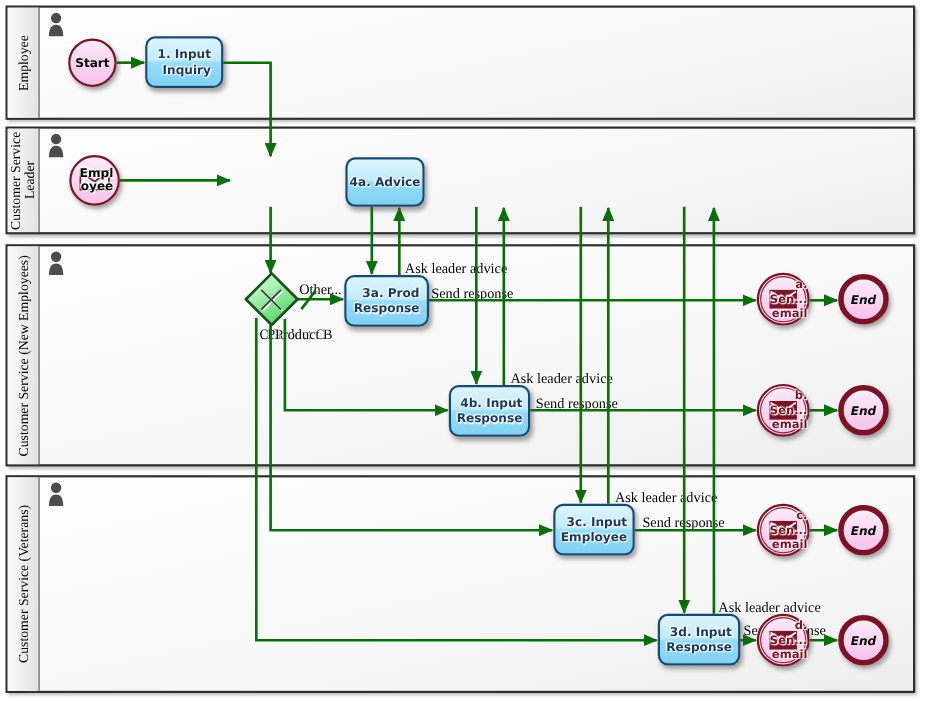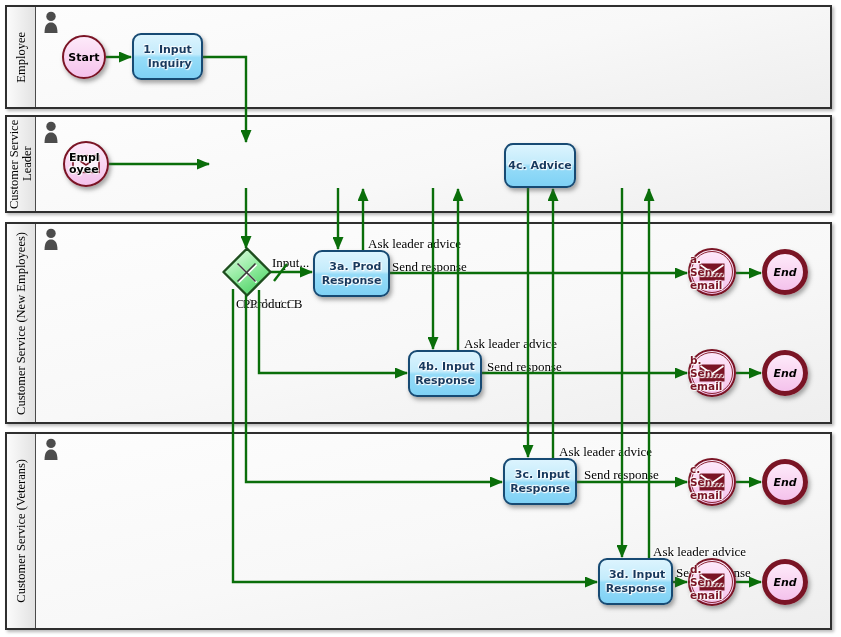--- a/index.html
+++ b/index.html
@@ -37,21 +37,21 @@
         box-shadow:2px 3px 4px rgba(80,80,80,.5);
         display:flex;align-items:center;justify-content:center;
         font-weight:bold;font-size:11px;line-height:14px;color:#17395e;
         text-align:right;white-space:pre-line;
         text-shadow:0 0 2px #fff,0 0 2px #fff,1px 1px 1px #fff,-1px -1px 1px #fff;}
   .event{position:absolute;box-sizing:border-box;z-index:4;border-radius:50%;
         border:2.5px solid #7a1425;
         background:linear-gradient(180deg,#fdeafa 0%,#f9d4f1 55%,#f4c2ec 100%);
         box-shadow:2px 3px 4px rgba(80,80,80,.5);
         display:flex;align-items:center;justify-content:center;
-        font-weight:bold;font-size:11px;color:#000;text-align:left;}
+        font-weight:bold;font-size:11px;color:#000;text-align:right;}
   .event.end{border-width:5.5px;font-style:italic;}
   .ering{position:absolute;inset:1px;border:1.7px solid #8a2433;border-radius:50%;}
   .env{position:absolute;left:50%;top:50%;transform:translate(-50%,-50%);}
   .wf-label{position:absolute;left:50%;top:50%;transform:translate(-50%,-50%);
         width:34px;word-break:break-all;line-height:12px;}
   .email-label{position:absolute;left:0;right:0;top:3px;z-index:5;
         font-weight:bold;font-size:10.5px;line-height:13px;color:#7a1425;}
   .email-label span{display:block;}
   #gateway{position:absolute;z-index:4;overflow:visible;}
 </style>
@@ -93,21 +93,21 @@
   <div class="lane" style="top:432px;height:198px">
     <div class="lane-head">
       <span class="lane-title">Customer Service (Veterans)</span>
     </div>
     <svg class="person" width="16" height="23" viewBox="0 0 16 23">
         <circle cx="8" cy="5.4" r="4.7" fill="#4c4c4c"></circle>
         <path d="M1.5,22 C1.5,14 4.5,11.6 8,11.6 C11.5,11.6 14.5,14 14.5,22 Z" fill="#4c4c4c"></path>
       </svg>
   </div>
 
-  <div class="elabel" style="left:272px;top:255px">Input...</div>
+  <div class="elabel" style="left:272px;top:255px">Other...</div>
   <div class="elabel" style="left:236px;top:296px">Other</div>
   <div class="elabel" style="left:243px;top:296px">Product C</div>
   <div class="elabel" style="left:250px;top:296px">Product B</div>
 
   <div class="elabel" style="left:368px;top:236px">Ask leader advice</div>
   <div class="elabel" style="left:392px;top:259px">Send response</div>
   <div class="elabel" style="left:464px;top:336px">Ask leader advice</div>
   <div class="elabel" style="left:487px;top:359px">Send response</div>
   <div class="elabel" style="left:559px;top:444px">Ask leader advice</div>
   <div class="elabel" style="left:584px;top:467px">Send response</div>
@@ -153,21 +153,21 @@
   <div class="task" style="left:132px;top:33px;width:71px;height:47px">1. Input
 Inquiry</div>
 
   <div class="event" style="left:63px;top:141px;width:46px;height:46px">
     <svg class="env" width="28" height="19" viewBox="0 0 28 19">
       <rect x="1" y="1" width="26" height="17" fill="#fdeffb" stroke="#7a1425" stroke-width="1.6"></rect>
       <path d="M1.5,2 L14,10.5 L26.5,2" fill="none" stroke="#7a1425" stroke-width="1.6"></path>
     </svg>
     <div class="wf-label halo">Employee</div>
   </div>
-  <div class="task" style="left:504px;top:143px;width:72px;height:45px">4c. Advice</div>
+  <div class="task" style="left:314px;top:143px;width:72px;height:45px">4a. Advice</div>
 
   <svg id="gateway" style="left:221px;top:246px" width="52" height="52" viewBox="0 0 52 52">
     <defs>
       <linearGradient id="gwg" x1="0" y1="0" x2="0.6" y2="1">
         <stop offset="0" stop-color="#eefdf0"></stop>
           <stop offset="0.5" stop-color="#9ceea8"></stop>
           <stop offset="1" stop-color="#55d56c"></stop>
       </linearGradient>
     </defs>
     <polygon points="26,2.5 49.5,26 26,49.5 2.5,26" fill="url(#gwg)" stroke="#1e4d1e" stroke-width="2.4" stroke-linejoin="round"></polygon>
@@ -206,21 +206,21 @@
     </svg>
     <div class="email-label halo">
       <span>b.</span>
       <span>Sen...</span>
       <span>email</span>
     </div>
   </div>
   <div class="event end" style="left:762px;top:350px;width:46px;height:46px">End</div>
 
   <div class="task" style="left:503px;top:458px;width:74px;height:47px">3c. Input
-Response</div>
+Employee</div>
   <div class="task" style="left:598px;top:558px;width:75px;height:47px">3d. Input
 Response</div>
 
   <div class="event" style="left:688px;top:458px;width:48px;height:48px;border-width:2px">
     <div class="ering"></div>
     <svg class="env" width="26" height="18" viewBox="0 0 26 18">
       <rect x="1" y="1" width="24" height="16" fill="#7a1425" stroke="#7a1425"></rect>
       <path d="M1.5,2 L13,10 L24.5,2" fill="none" stroke="#fff" stroke-width="1.6"></path>
     </svg>
     <div class="email-label halo">

